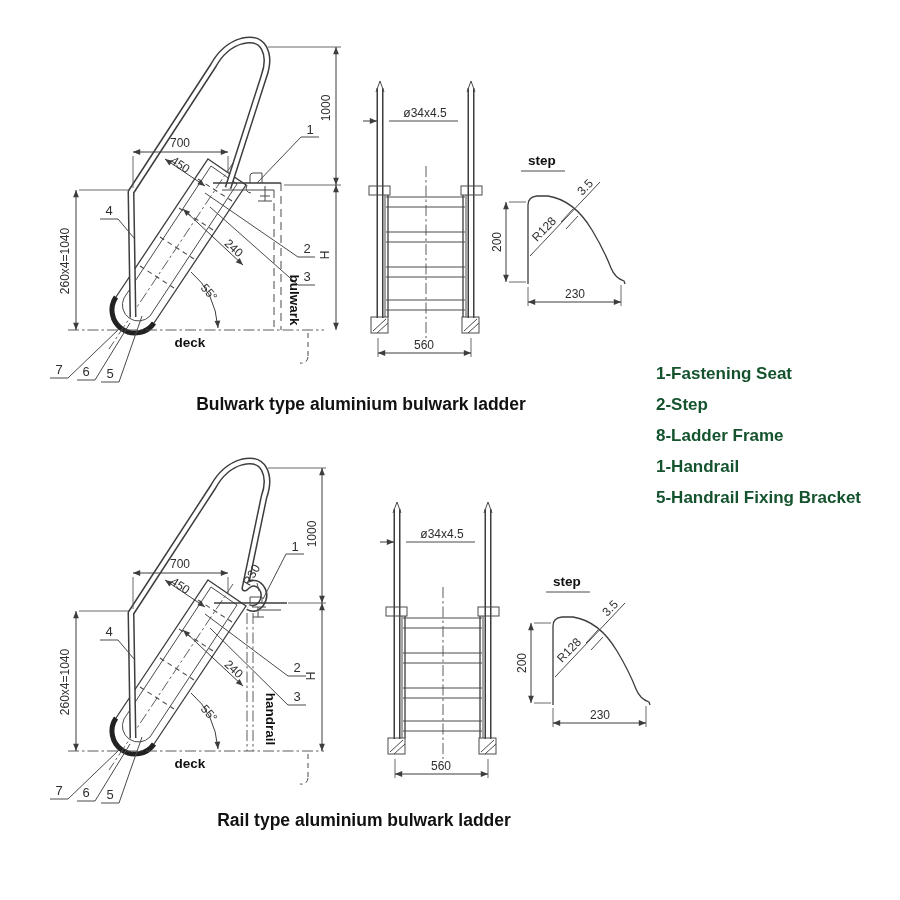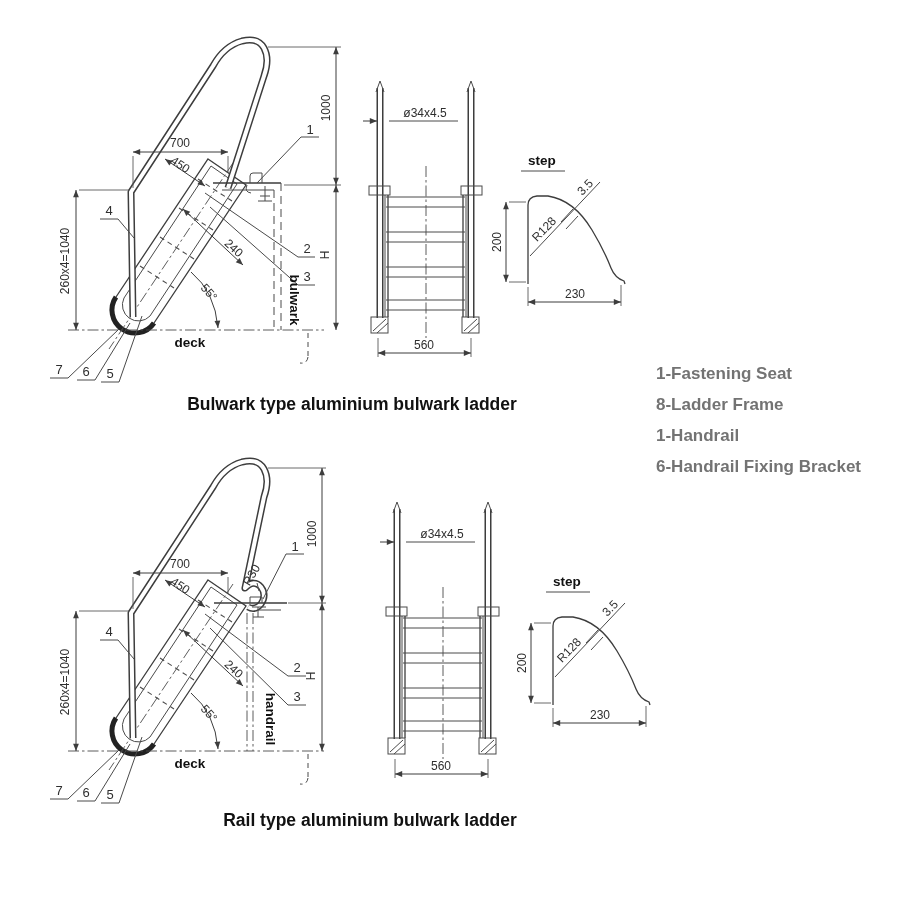--- a/index.html
+++ b/index.html
@@ -17,26 +17,26 @@
   .stepdash{stroke:#4a4a4a;stroke-width:1.1;fill:none;stroke-dasharray:5,4;}
   .tube{stroke:#3d3d3d;stroke-width:7;fill:none;stroke-linejoin:round;}
   .tubein{stroke:#fff;stroke-width:4;fill:none;stroke-linejoin:round;}
   .thick{stroke:#222;stroke-width:5;fill:none;}
   
   text{font-family:"Liberation Sans",sans-serif;}
   .dim{font-size:12px;fill:#2e2e2e;text-anchor:middle;}
   .pn{font-size:13px;fill:#2e2e2e;text-anchor:middle;}
   .bt{font-size:13.5px;font-weight:bold;fill:#111;text-anchor:middle;}
   
-  .legend{position:absolute;left:656px;top:358px;color:#737373;font-weight:bold;font-size:17px;}
+  .legend{position:absolute;left:656px;top:358px;color:#14532d;font-weight:bold;font-size:17px;}
   .legend .item{height:31px;line-height:31px;white-space:nowrap;}
   .cap{position:absolute;transform:translateX(-50%);color:#111;font-weight:bold;
-       font-size:17.5px;white-space:nowrap;}
+       font-size:17.5px;white-space:nowrap;margin-left:9px;}
   .cap-top{left:352px;top:394px;}
-  .cap-bottom{left:370px;top:810px;}
+  .cap-bottom{left:355px;top:810px;}
 </style>
 </head>
 <body>
 
 <div id="stage">
 
 <svg width="900" height="900" viewBox="0 0 900 900">
   <defs>
     <marker id="arr" viewBox="0 0 10 10" refX="9" refY="5" markerWidth="9" markerHeight="9" orient="auto-start-reverse">
       <path d="M1,1.8 L9,5 L1,8.2 Z" fill="#3d3d3d"></path>
@@ -287,21 +287,22 @@
       <text class="dim" x="575" y="298">230</text>
       <path class="thin" d="M530,256 L600,182 M573,209 L561,222 M578,216 L566,229"></path>
       <text class="dim" x="547" y="232" transform="rotate(-46 547 232)">R128</text>
       <text class="dim" x="588" y="190" transform="rotate(-46 588 190)">3.5</text>
     </g>
   </g>
 </svg>
 
 <div class="legend">
   <div class="item">1-Fastening Seat</div>
+  <div class="item">2-Step</div>
   <div class="item">8-Ladder Frame</div>
   <div class="item">1-Handrail</div>
-  <div class="item">6-Handrail Fixing Bracket</div>
+  <div class="item">5-Handrail Fixing Bracket</div>
 </div>
 
 <div class="cap cap-top">Bulwark type aluminium bulwark ladder</div>
 <div class="cap cap-bottom">Rail type aluminium bulwark ladder</div>
 
 </div>
 
 </body></html>

